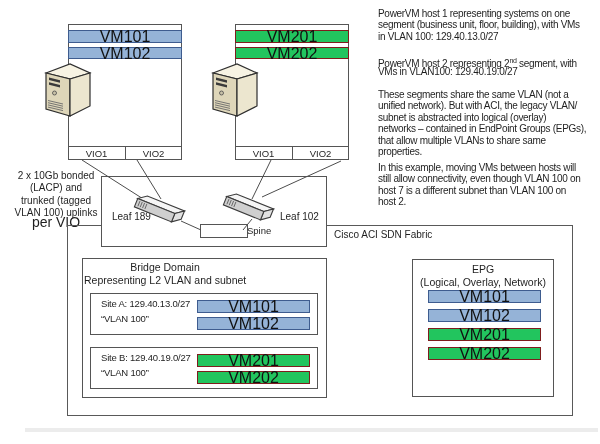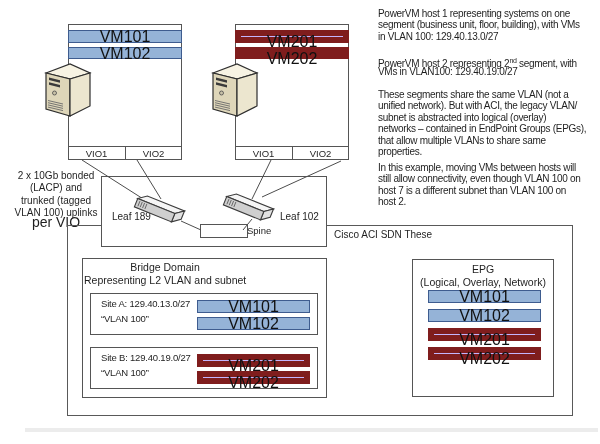--- a/index.html
+++ b/index.html
@@ -5,21 +5,21 @@
   html,body{margin:0;padding:0;background:#fff;}
   #canvas{
     position:relative;width:600px;height:444px;background:#ffffff;
     font-family:"Liberation Sans",sans-serif;color:#1f1f1f;overflow:hidden;
   }
   .abs{position:absolute;box-sizing:border-box;}
   .box{position:absolute;box-sizing:border-box;border:1.4px solid #555;background:#fff;}
   .nofill{background:transparent;}
   .vm{position:absolute;box-sizing:border-box;text-align:center;font-size:16px;line-height:11.5px;color:#111;}
   .vm.blue{background:#95b3d7;border:1px solid #3e5c8f;}
-  .vm.green{background:#c4b5fd;border:6px solid #7f1d1d;}
+  .vm.green{background:#22c55e;border:1px solid #7f1d1d;}
   .txt{position:absolute;white-space:nowrap;}
   .rt{font-size:10px;letter-spacing:-0.3px;line-height:11.4px;}
   .lbl{font-size:10px;}
   .ctr{text-align:center;}
   .z1{z-index:1}.z2{z-index:2}.z3{z-index:3}.z4{z-index:4}
   #overlay{position:absolute;left:0;top:0;z-index:10;pointer-events:none;}
 </style>
 </head>
 <body>
 
@@ -67,21 +67,21 @@
 
   <div>
     <div class="txt ctr" style="left:5px;top:170px;width:102px;font-size:10px;">2 x 10Gb bonded</div>
     <div class="txt ctr" style="left:5px;top:182.3px;width:102px;font-size:10px;">(LACP) and</div>
     <div class="txt ctr" style="left:5px;top:194.6px;width:102px;font-size:10px;">trunked (tagged</div>
     <div class="txt ctr" style="left:5px;top:206.9px;width:102px;font-size:10px;">VLAN 100) uplinks</div>
     <div class="txt ctr" style="left:5px;top:214px;width:102px;font-size:14px;">per VIO</div>
   </div>
 
   <div class="box nofill z1" style="left:67px;top:225px;width:506px;height:191px;border-color:#595959;"></div>
-  <div class="txt lbl z3" style="left:334px;top:229px;">Cisco ACI SDN These</div>
+  <div class="txt lbl z3" style="left:334px;top:229px;">Cisco ACI SDN Fabric</div>
 
   <div class="box z2" style="left:101px;top:176px;width:226px;height:71px;"></div>
   <div class="txt lbl z3" style="left:112px;top:211px;">Leaf 189</div>
   <div class="txt lbl z3" style="left:280px;top:211px;">Leaf 102</div>
   <div class="box z3 ctr" style="left:200px;top:224px;width:43px;height:14px;border-width:1.3px;padding-left:46px;">
     <span class="txt" style="position:static;font-size:9.5px;line-height:11px;display:block;">Spine</span>
   </div>
 
   <div class="box z2" style="left:82px;top:258px;width:245px;height:140px;"></div>
   <div class="txt ctr z3" style="left:84px;top:261px;width:162px;font-size:10.5px;">Bridge Domain</div>

